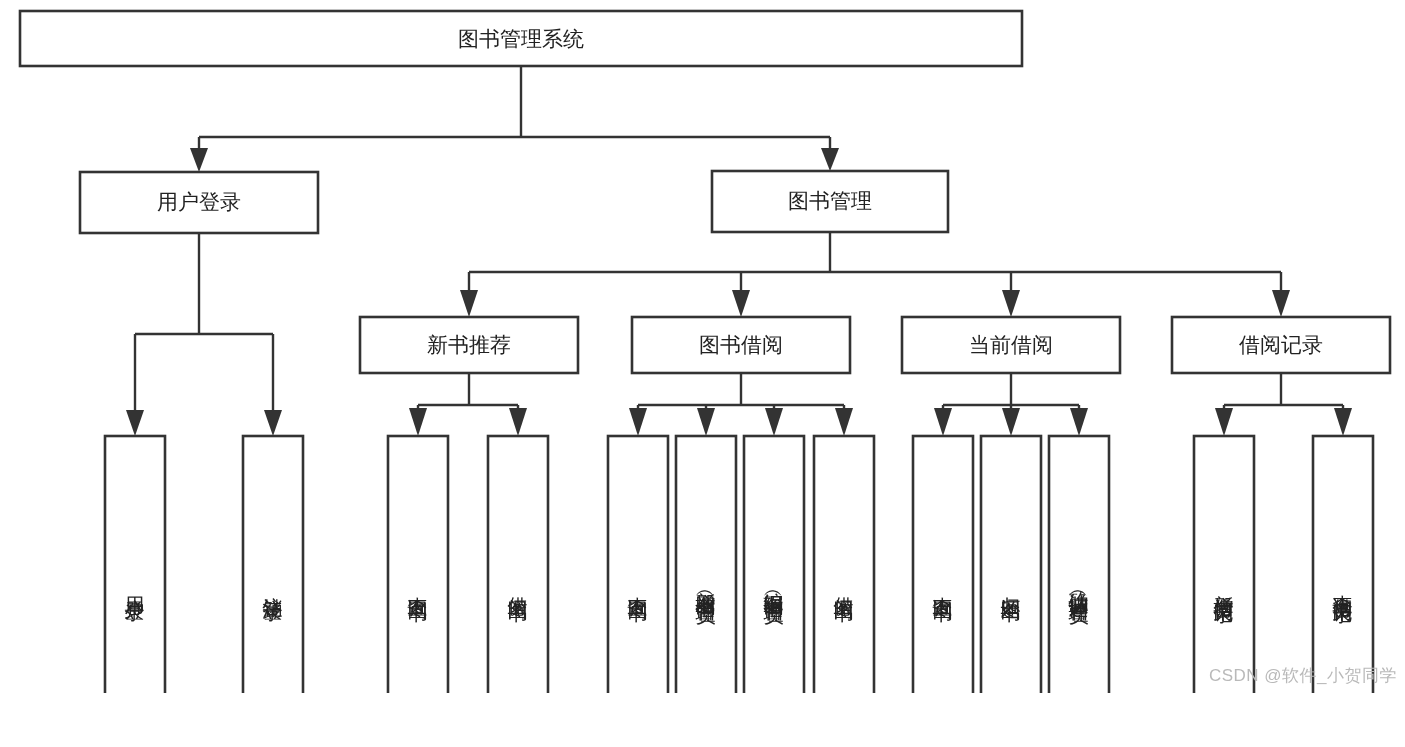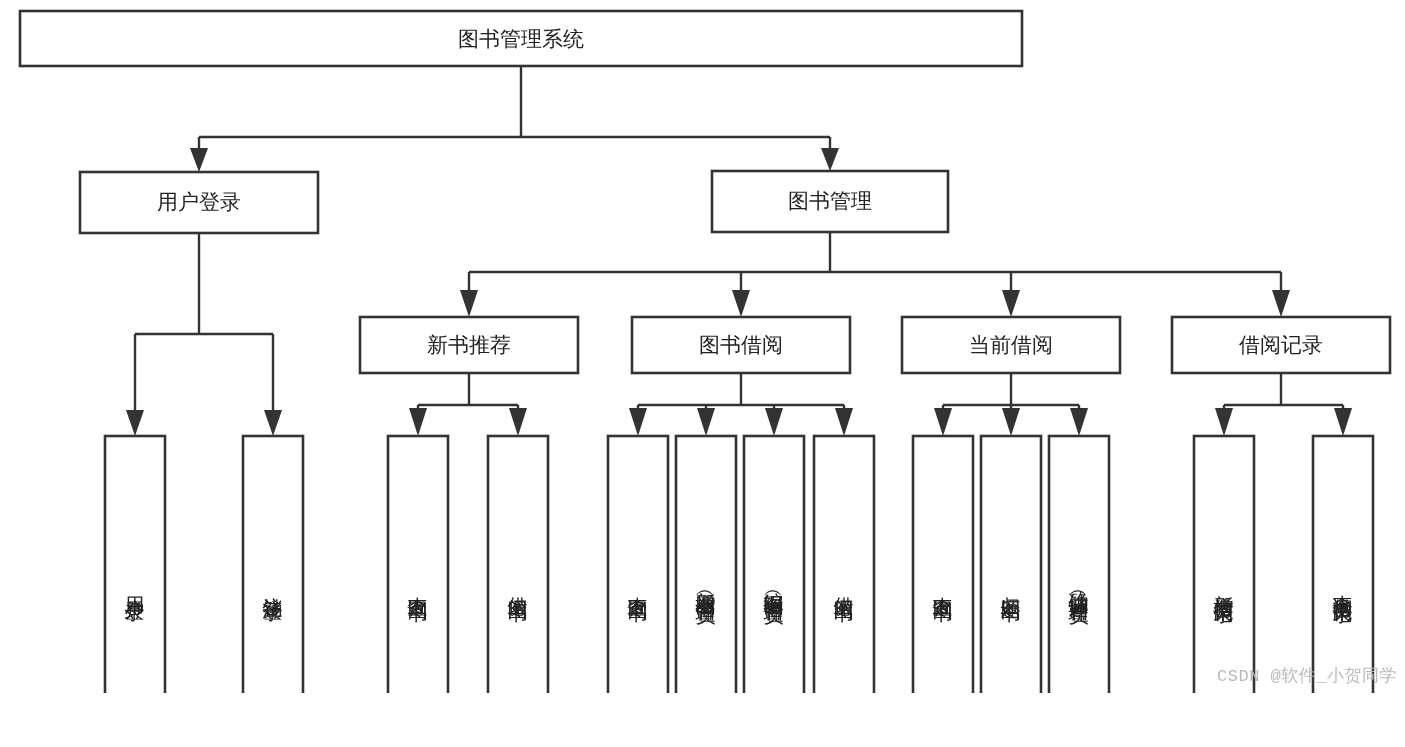--- a/index.html
+++ b/index.html
@@ -54,21 +54,21 @@
     letter-spacing: 2px;
     line-height: 1;
     text-align: center;
     white-space: nowrap;
     pointer-events: none;
   }
   .watermark {
     position: absolute;
     right: 8px;
     bottom: 6px;
-    font-family: Liberation Mono, monospace;
+    font-family: Liberation Sans, sans-serif;
     font-size: 17px;
     color: #b9b9b9;
     letter-spacing: 0.5px;
     user-select: none;
   }
 </style>
 </head>
 <body>
 
 <div id="canvas-wrap">

